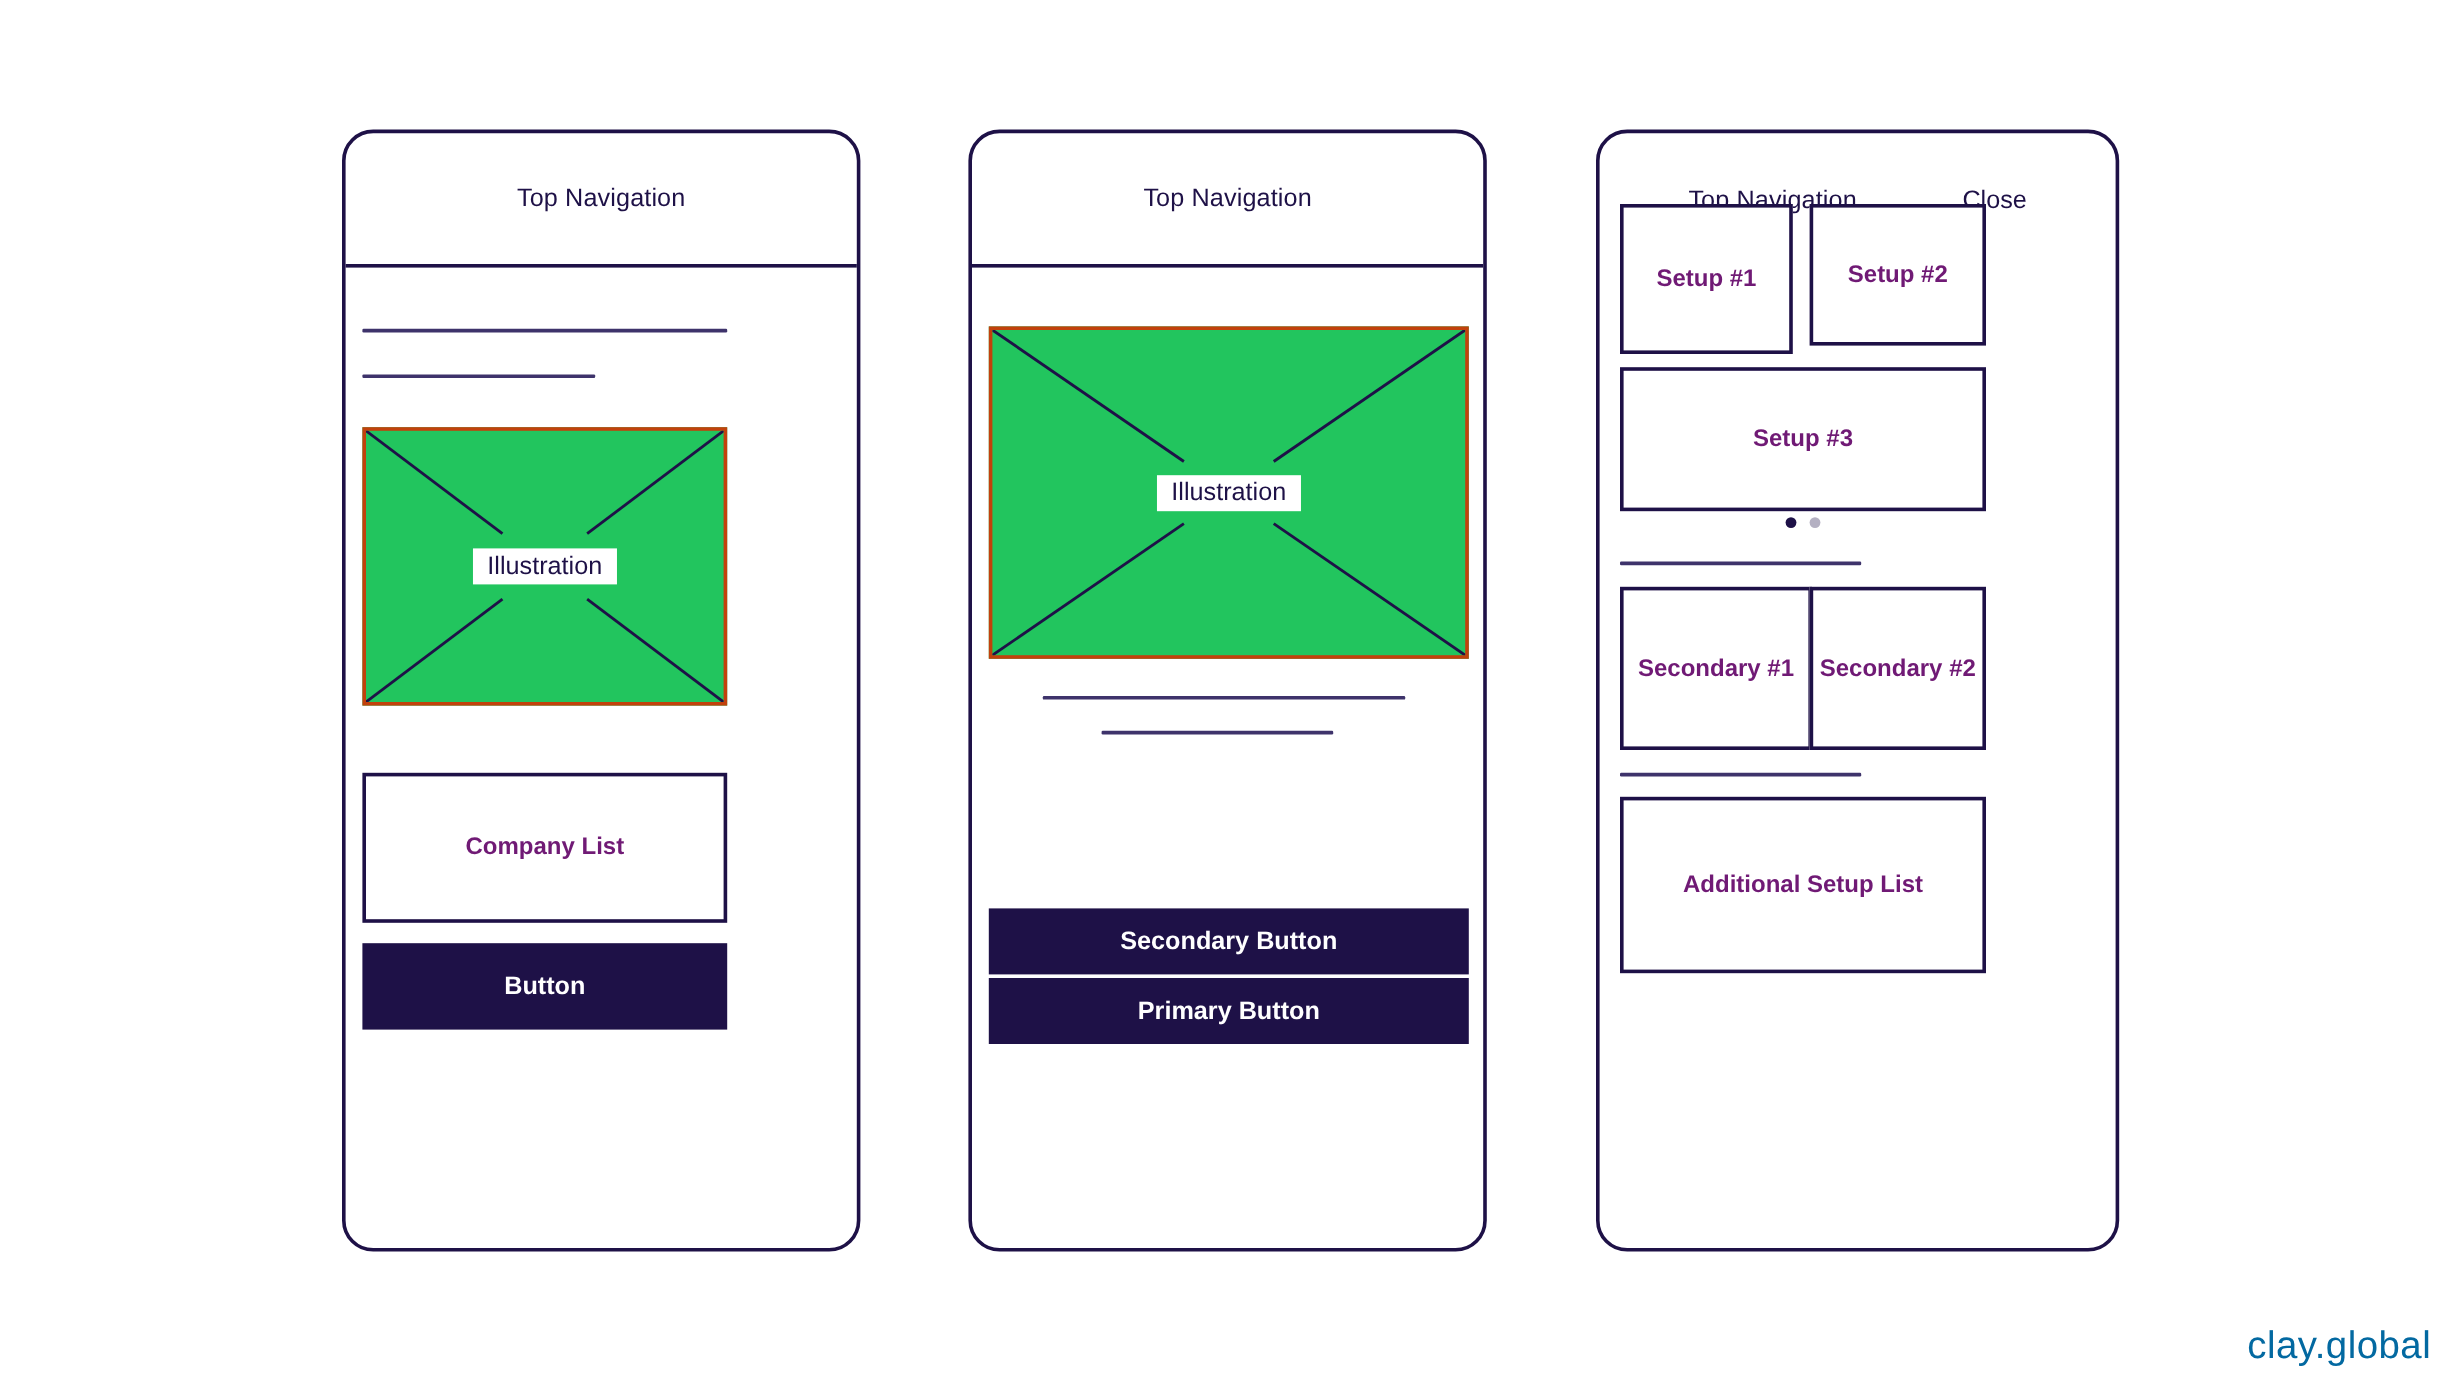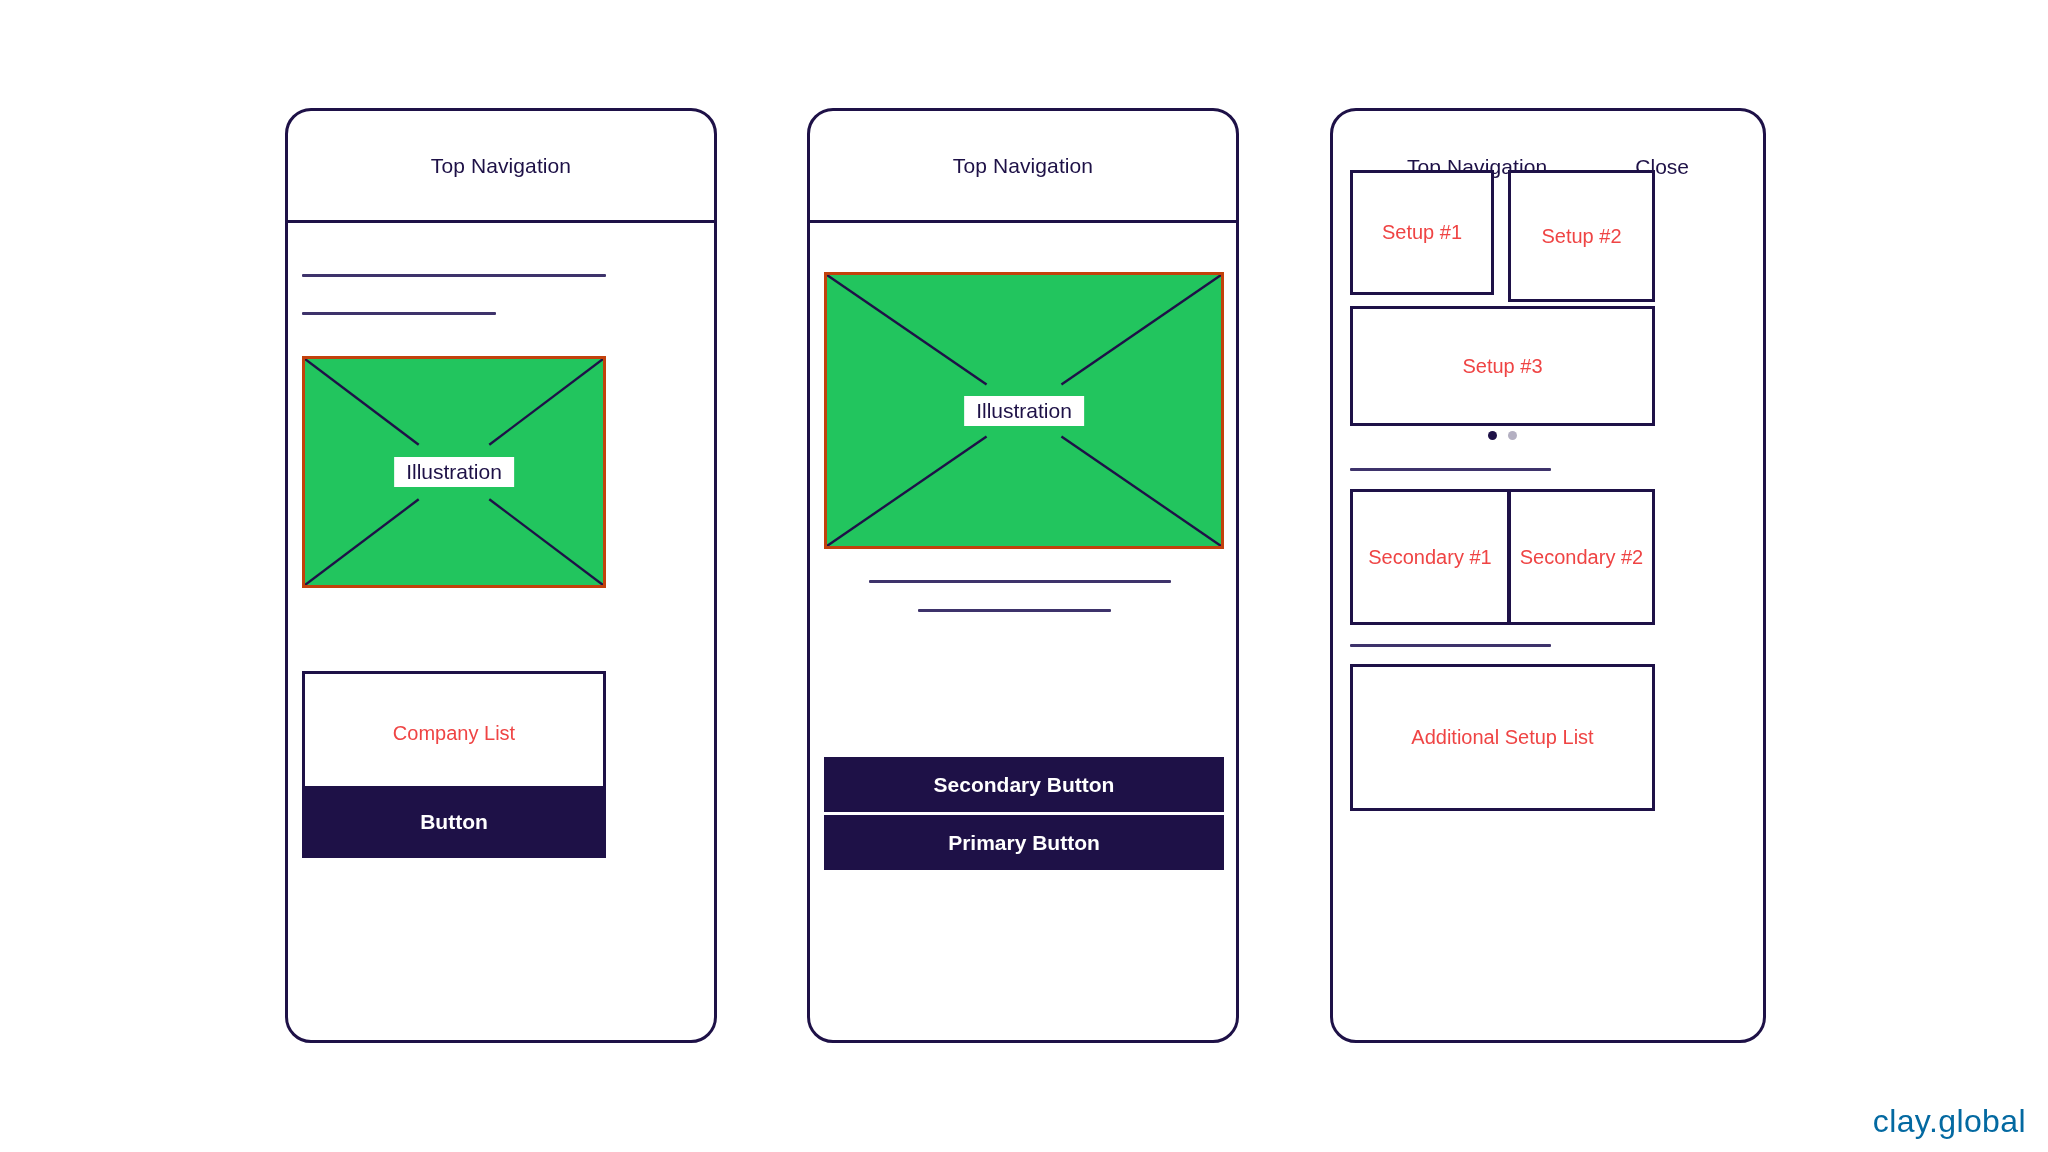--- a/index.html
+++ b/index.html
@@ -94,22 +94,22 @@
   .card-outline {
     border: 3px solid #1e1147;
     background: #ffffff;
     display: flex;
     align-items: center;
     justify-content: center;
     text-align: center;
   }
   .card-label {
     font-size: 20px;
-    font-weight: normal;
-    color: #ef4444;
+    font-weight: bold;
+    color: #701a75;
   }
 
   
   .btn-filled {
     background: #1e1147;
     display: flex;
     align-items: center;
     justify-content: center;
   }
   .btn-filled-label {
@@ -165,21 +165,21 @@
     <div class="illus abs" style="left:14px; top:245px; width:304px; height:232px;">
       <svg viewBox="0 0 304 232" preserveAspectRatio="none">
         <line x1="0" y1="0" x2="116" y2="88" stroke="#1e1147" stroke-width="2.4"></line>
         <line x1="304" y1="0" x2="188" y2="88" stroke="#1e1147" stroke-width="2.4"></line>
         <line x1="0" y1="232" x2="116" y2="144" stroke="#1e1147" stroke-width="2.4"></line>
         <line x1="304" y1="232" x2="188" y2="144" stroke="#1e1147" stroke-width="2.4"></line>
       </svg>
       <span class="illus-label">Illustration</span>
     </div>
 
-    <div class="card-outline abs" style="left:14px; top:560px; width:304px; height:125px;">
+    <div class="card-outline abs" style="left:14px; top:533px; width:304px; height:125px;">
       <span class="card-label">Company List</span>
     </div>
 
     <div class="btn-filled abs" style="left:14px; top:675px; width:304px; height:72px;">
       <span class="btn-filled-label">Button</span>
     </div>
   </div>
 
   <div class="frame" id="frame-promo">
 
@@ -213,21 +213,21 @@
 
     <div class="topnav-row">
       <span class="topnav-label">Top Navigation</span>
       <span class="topnav-close">Close</span>
     </div>
 
     <div class="card-outline abs" style="left:17px; top:59px; width:144px; height:125px;">
       <span class="card-label">Setup #1</span>
     </div>
 
-    <div class="card-outline abs" style="left:175px; top:59px; width:147px; height:132px;">
+    <div class="card-outline abs" style="left:175px; top:59px; width:147px; height:118px;">
       <span class="card-label">Setup #2</span>
     </div>
 
     <div class="card-outline abs" style="left:17px; top:195px; width:305px; height:120px;">
       <span class="card-label">Setup #3</span>
     </div>
 
     <div class="dots abs" style="left:17px; top:320px; width:305px;">
       <span class="dot active"></span>
       <span class="dot inactive"></span>

